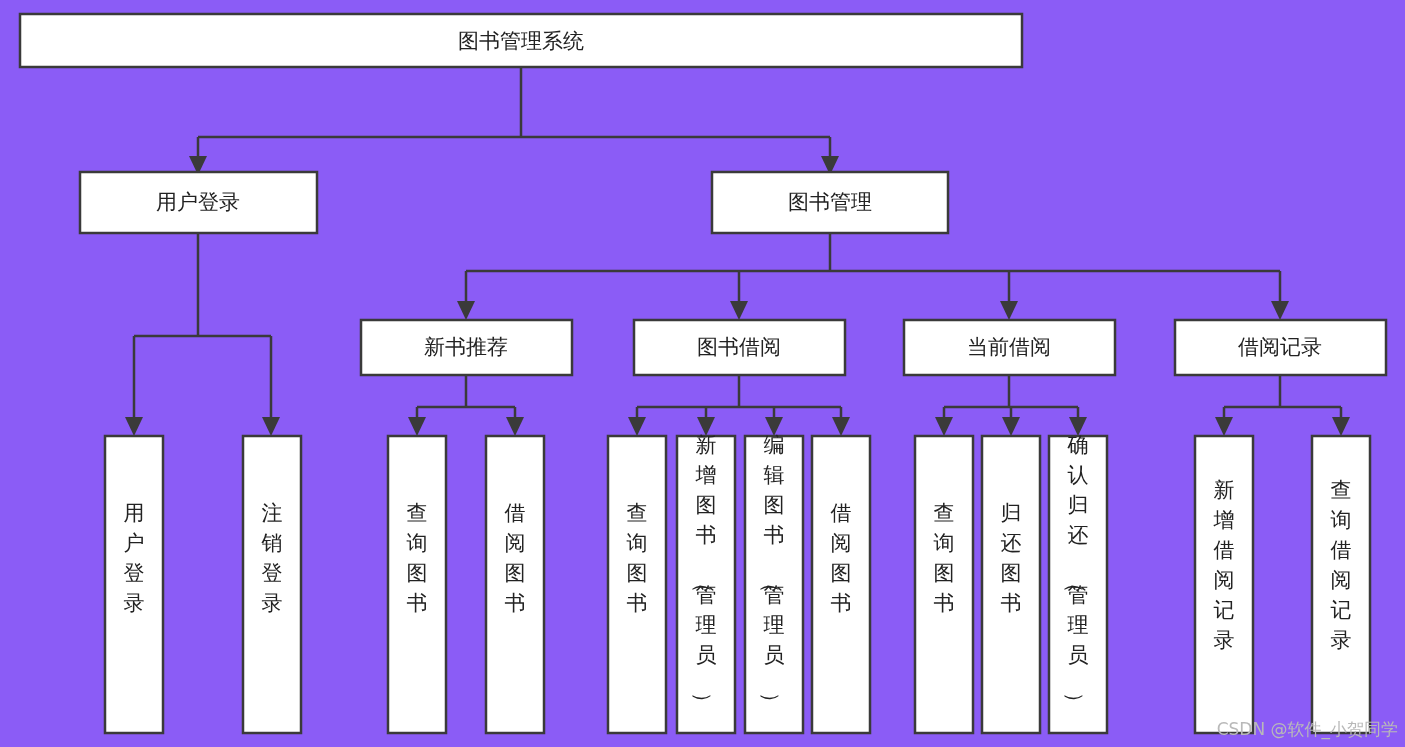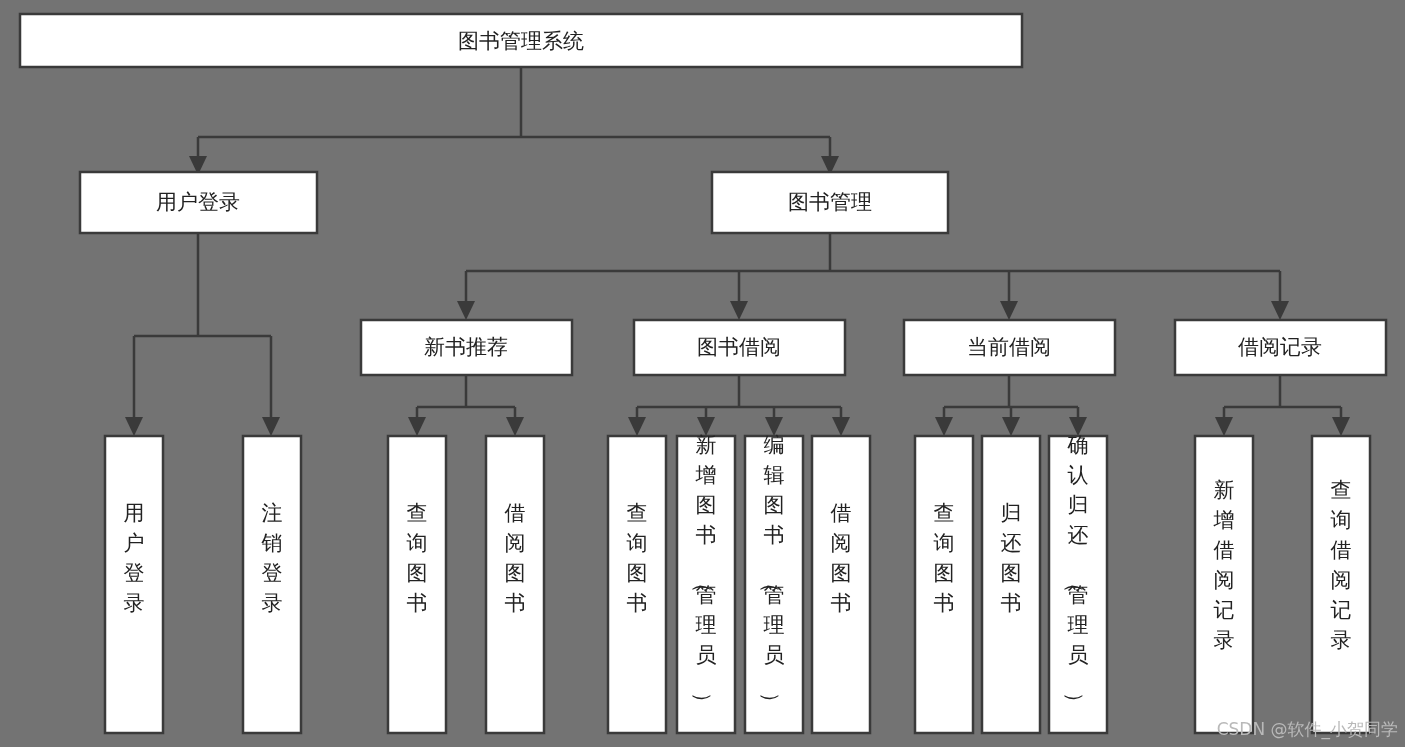--- a/index.html
+++ b/index.html
@@ -10,21 +10,21 @@
   body {
     width: 1405px;
     height: 747px;
     font-family: "DejaVu Sans", "Liberation Sans", sans-serif;
     overflow: hidden;
   }
   #diagram-root {
     position: relative;
     width: 1405px;
     height: 747px;
-    background: #737373;
+    background: #8b5cf6;
   }
   svg#flowchart {
     position: absolute;
     left: 0;
     top: 0;
     width: 1405px;
     height: 747px;
     display: block;
   }
   .node-box {

